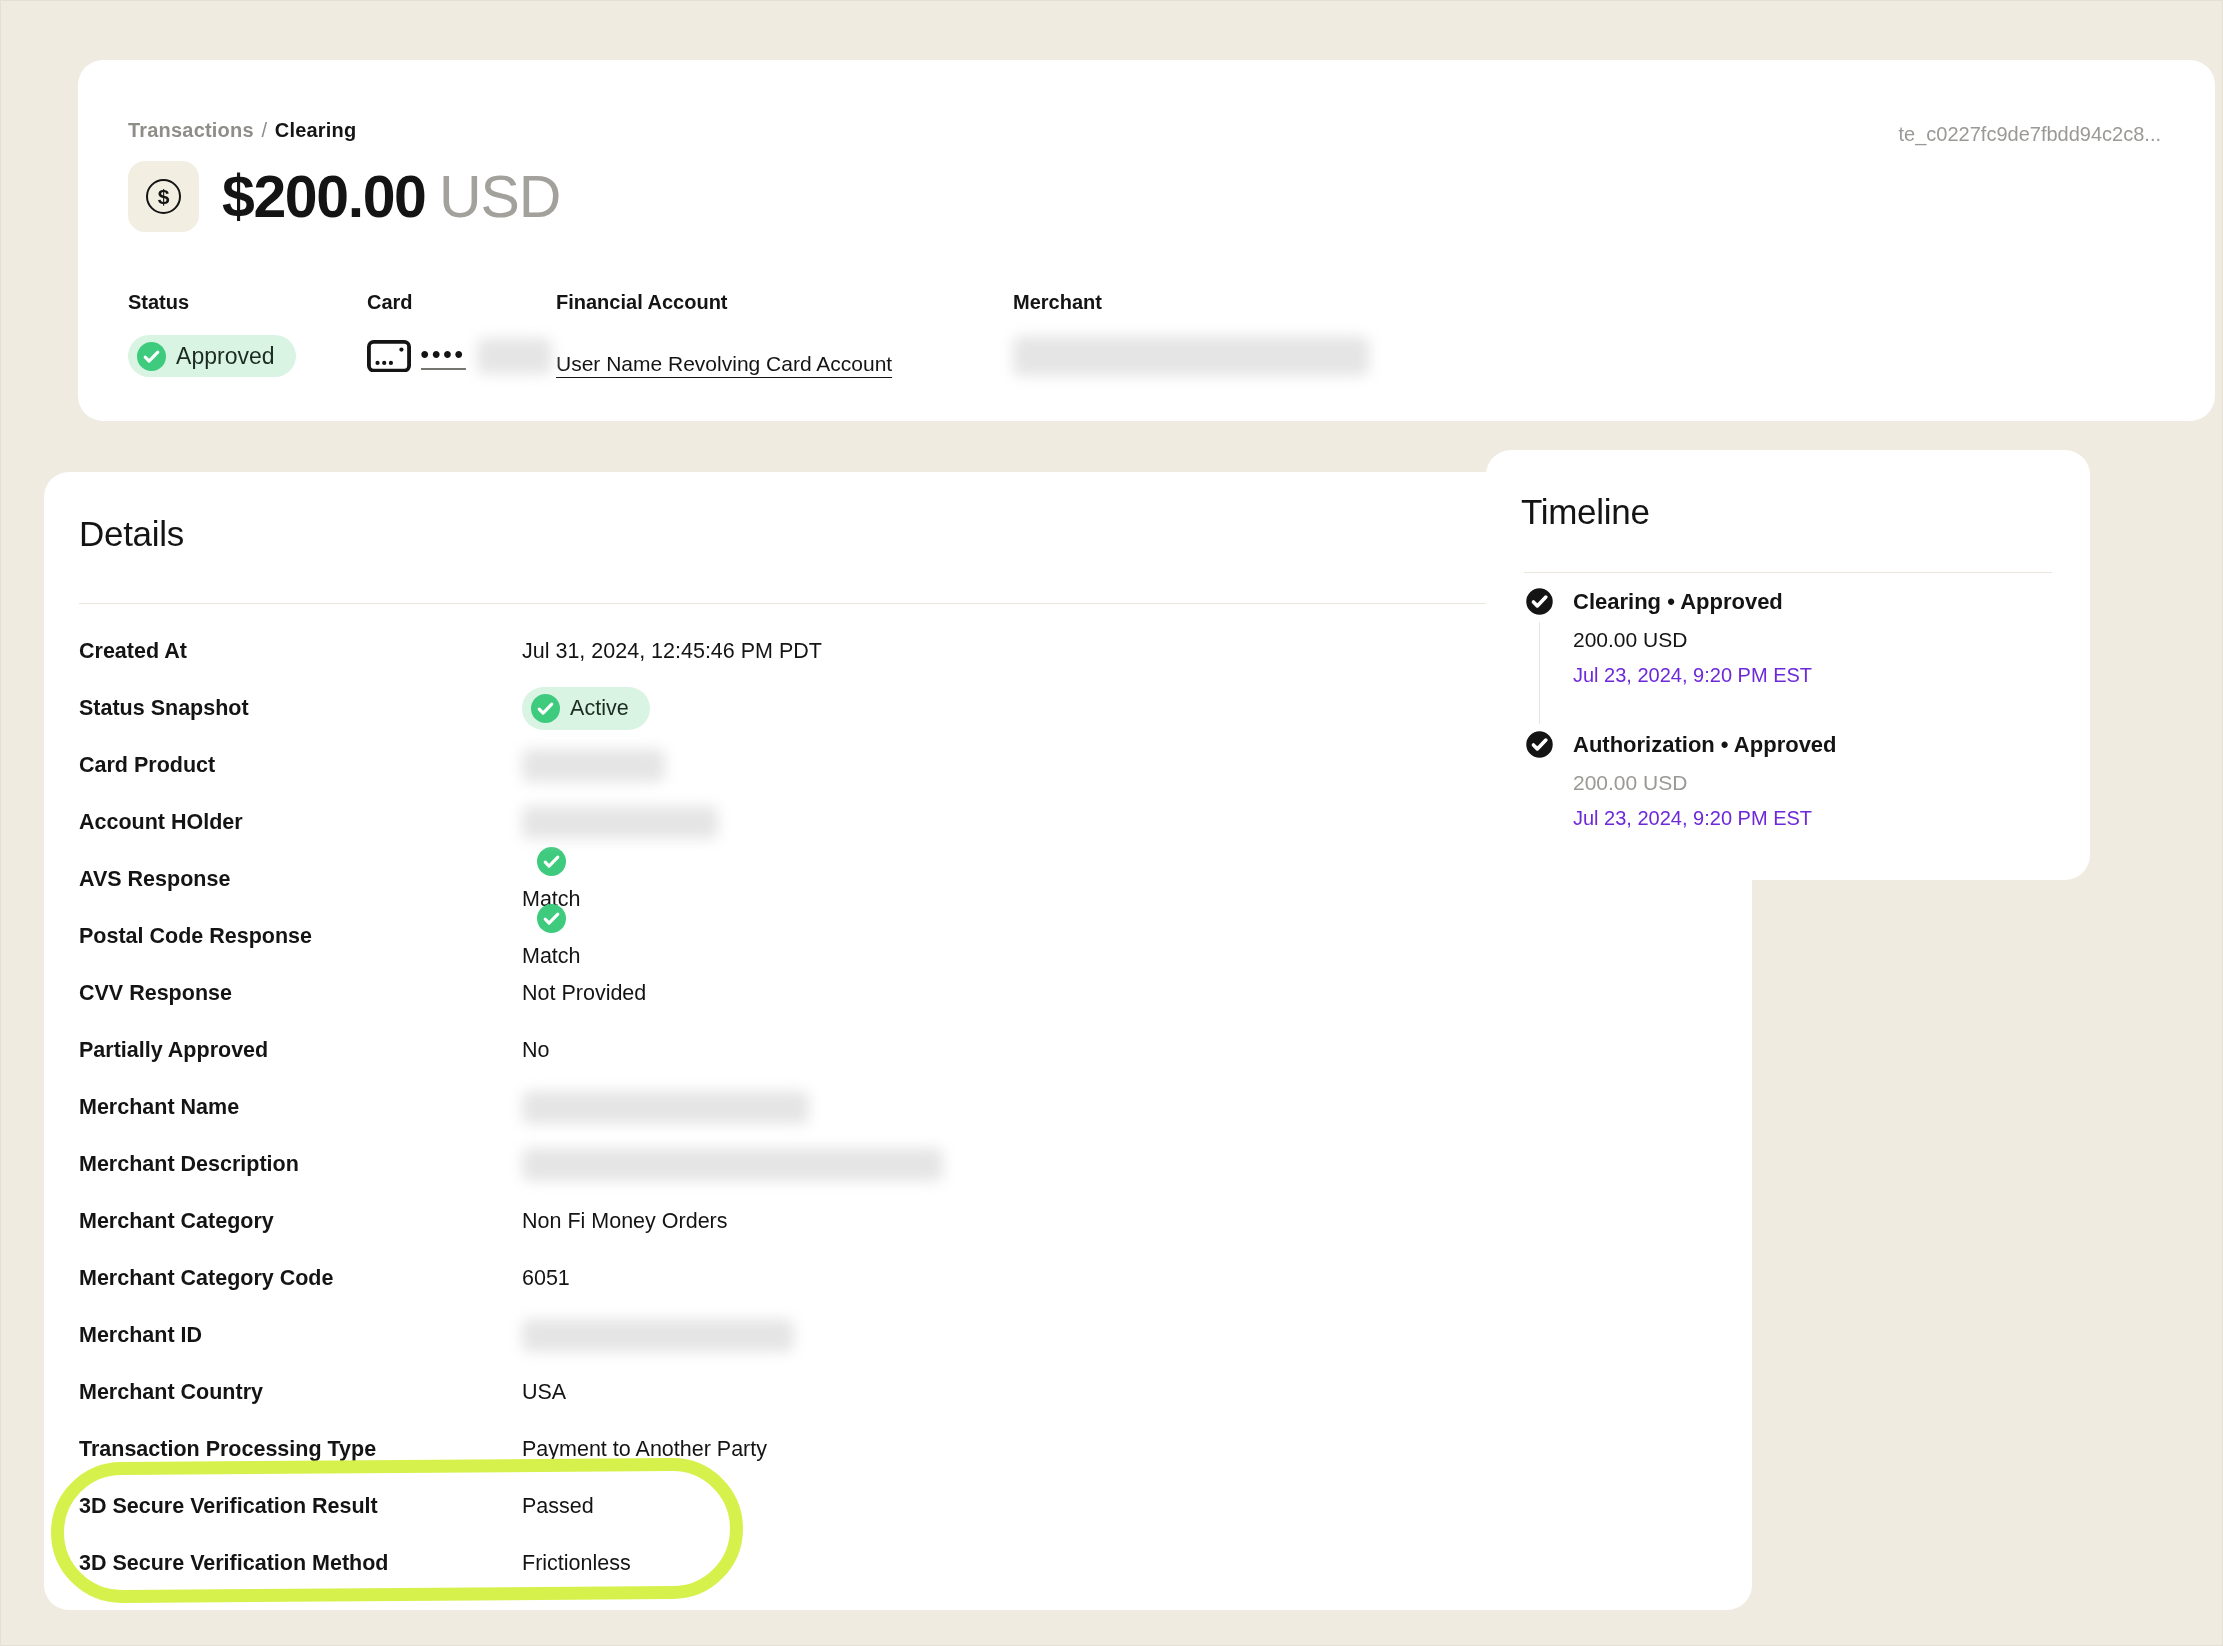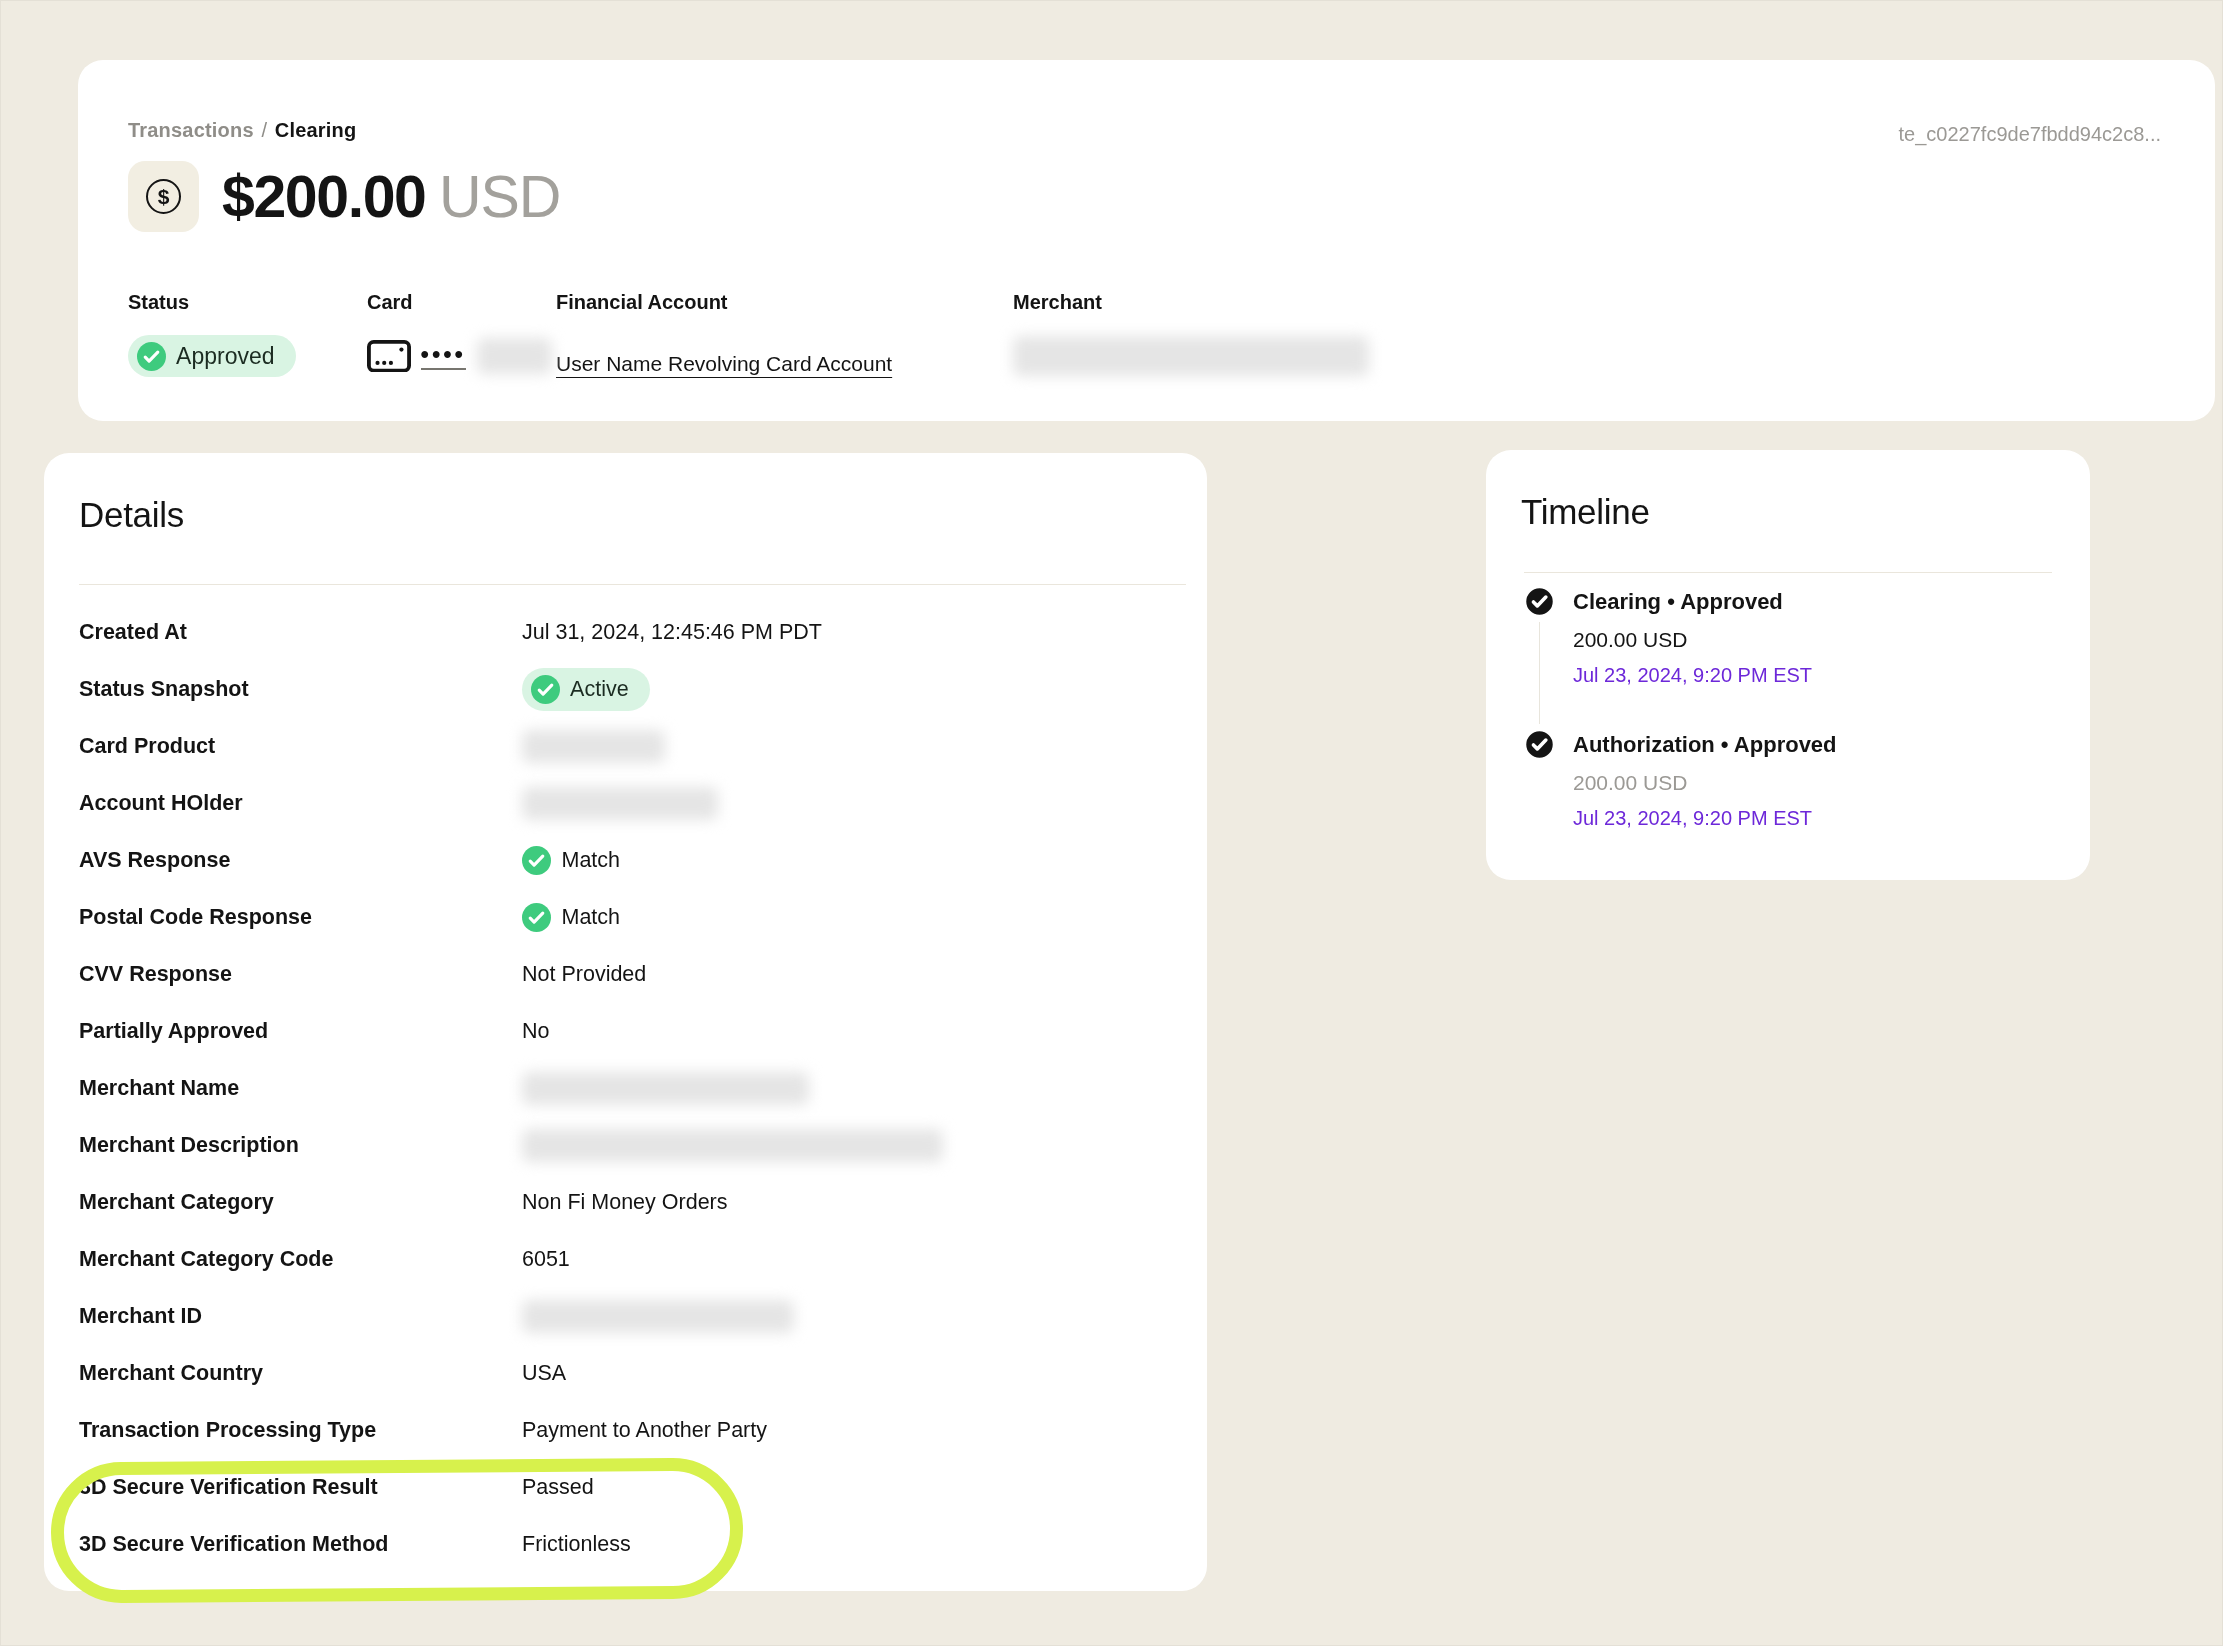--- a/index.html
+++ b/index.html
@@ -38,28 +38,28 @@
 
   .card-chip-link{display:inline-flex;align-items:center;gap:9.6px;cursor:pointer;}
   .masked-dots{font-size:24px;font-weight:700;letter-spacing:2.9px;border-bottom:2.9px solid #77756F;padding-bottom:1.9px;line-height:1;}
   .redacted{background:#E5E5E5;border-radius:6.7px;filter:blur(6.7px);}
   .redacted.last4{width:75px;height:36px;margin-left:1.9px;}
   .redacted.merchant-top{width:356px;height:40px;}
 
   .fin-link{font-size:21px;color:#141414;text-decoration:underline;text-underline-offset:5.7px;text-decoration-thickness:1.4px;cursor:pointer;}
 
   
-  .details-card{left:43px;top:452px;width:1163px;height:1138px;}
+  .details-card{left:43px;top:471px;width:1708px;height:1138px;}
   .section-title{position:absolute;left:35px;top:42px;font-size:35px;font-weight:500;color:#141414;letter-spacing:-0.3px;}
   .details-card .divider{position:absolute;left:35px;right:21px;top:131px;height:1px;background:#EAE6DC;}
   .details-rows{position:absolute;left:35px;right:29px;top:151px;}
   .detail-row{display:flex;align-items:center;height:57px;}
   .detail-label{width:443px;flex:0 0 443px;font-size:21.5px;font-weight:700;color:#141414;}
   .detail-value{font-size:21.5px;color:#141414;display:flex;align-items:center;}
-  .check-inline{display:inline-flex;align-items:center;gap:10.5px;}
+  .check-inline{display:inline-flex;align-items:center;gap:10.5px;flex-direction:column;}
   .redacted.row-chip{height:32.5px;}
 
   
   .timeline-card{left:1485px;top:449px;width:604px;height:430px;}
   .timeline-card .divider{position:absolute;left:38px;right:38px;top:122px;height:1px;background:#EAE6DC;}
   .timeline-entries{position:absolute;left:38px;right:34px;top:136px;}
   .tl-entry{display:flex;gap:18px;}
   .tl-rail{width:31px;flex:0 0 31px;display:flex;flex-direction:column;align-items:center;}
   .tl-dot{width:31px;height:31px;flex:0 0 31px;}
   .tl-line{width:1.9px;flex:1;background:#E8E5DC;margin-top:4.8px;margin-bottom:4.8px;}

